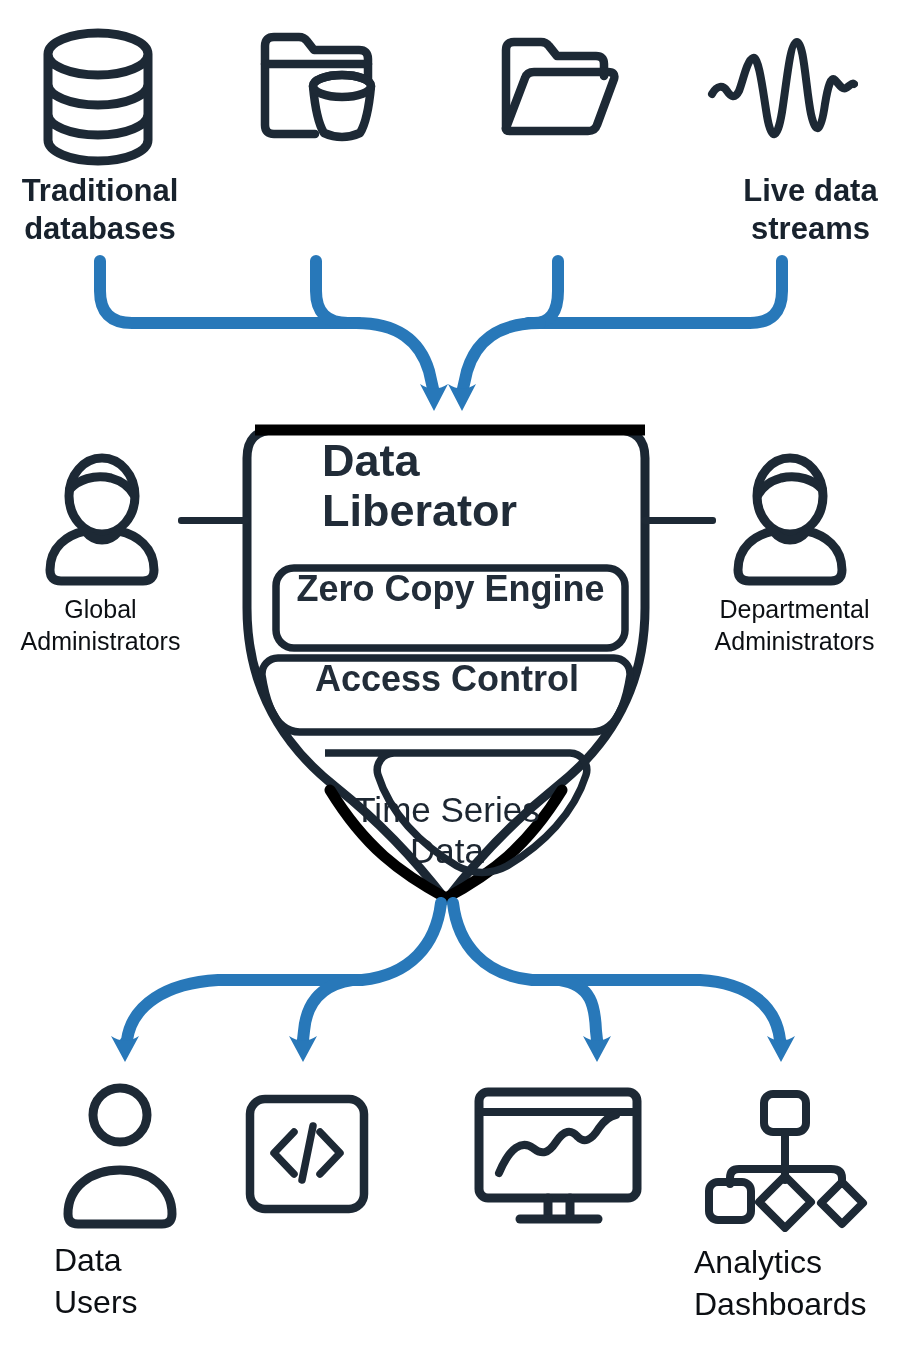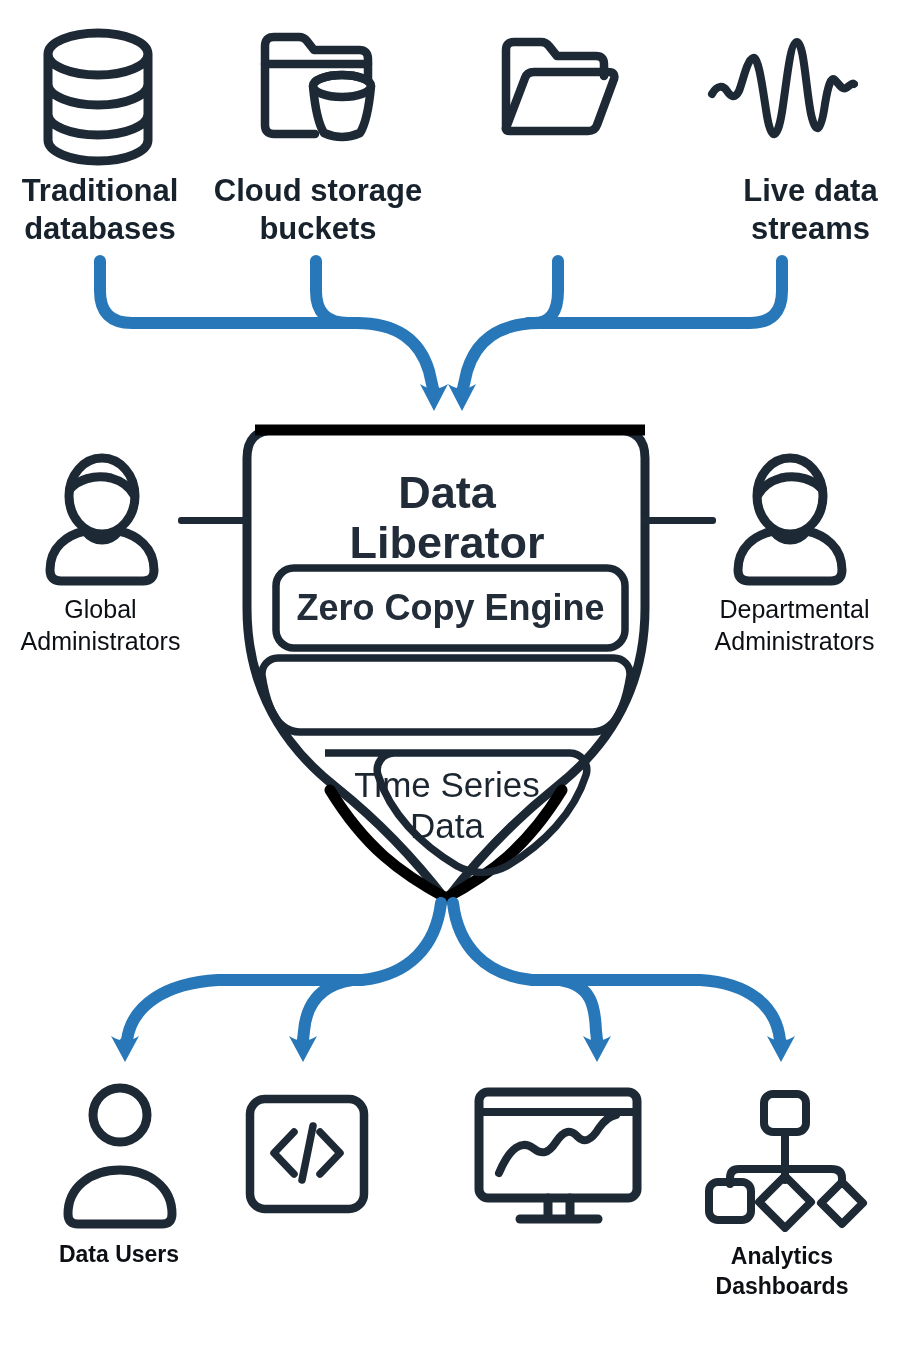--- a/index.html
+++ b/index.html
@@ -7,26 +7,26 @@
     position:relative;width:900px;height:1321px;background:#ffffff;overflow:hidden;
     font-family:"Liberation Sans", sans-serif;color:#18222d;
   }
   .abs{position:absolute;}
   .ink{color:#1d2935;}
   svg{display:block;}
   .icon path, .icon rect, .icon circle, .icon ellipse{
     fill:none;stroke:currentColor;stroke-linecap:round;stroke-linejoin:round;
   }
   .src-label{font-size:31px;font-weight:700;line-height:1.22;text-align:center;color:#18222d;}
-  .hub-title{font-size:45px;font-weight:700;line-height:1.12;text-align:center;color:#212c38;margin-top:32px;}
-  .layer-label{display:flex;align-items:center;justify-content:center;text-align:center;
+  .hub-title{font-size:45px;font-weight:700;line-height:1.12;color:#212c38;}
+  .layer-label{display:flex;justify-content:center;text-align:center;
                font-size:36px;font-weight:700;color:#222d39;}
   .layer-label-light{font-size:35px;font-weight:400;line-height:1.18;text-align:center;color:#1c2631;}
   .admin-label{font-size:25px;font-weight:400;line-height:1.26;text-align:center;color:#0c0f13;}
-  .out-label{font-size:23px;font-weight:700;line-height:1.3;text-align:center;color:#0c0f13;}
+  .out-label{font-size:32px;font-weight:400;line-height:1.3;text-align:left;color:#0c0f13;}
   .connector{background:#1d2935;border-radius:3px;}
   .accent-bar{background:#2e82c4;}
   .arrows path.s{fill:none;stroke:#2878b9;stroke-width:12;stroke-linecap:round;stroke-linejoin:round;}
   .arrows path.h{fill:#2878b9;stroke:none;}
 </style>
 </head>
 <body>
 
 <div id="canvas">
 
@@ -44,21 +44,20 @@
   <svg class="abs icon ink" style="left:494px;top:28px;" width="128" height="118" viewBox="0 0 128 118">
     <path stroke-width="8.5" d="M12,100 V22 Q12,14 20,14 H47 Q52,14 55,18 L63,28 H102 Q110,28 110,36 V48"></path>
     <path stroke-width="8.5" d="M16,103 H94 Q101,103 103,97 L120,51 Q122,44 114,44 H40 Q33,44 31,50 L12,100 Q11,103 16,103 Z"></path>
   </svg>
 
   <svg class="abs icon ink" style="left:706px;top:30px;" width="152" height="118" viewBox="0 0 152 118">
     <path stroke-width="8" d="M6,64 C11,55 17,55 21,61 C25,67 29,69 33,61 C37,51 41,30 47,28 C53,26 57,62 61,86 C65,110 71,112 76,82 C81,50 84,12 91,12 C98,12 100,60 105,84 C110,106 115,102 119,74 C122,56 125,46 129,50 C133,54 136,60 140,58 C144,56 146,52 148,54"></path>
   </svg>
 
   <div class="abs src-label" style="left:10px;top:172px;width:180px;">Traditional databases</div>
-  <div class="abs src-label" style="left:213px;top:172px;width:210px;">Cloud storage buckets</div>
   <div class="abs src-label" style="left:718px;top:172px;width:185px;">Live data streams</div>
 
   <svg class="abs arrows" style="left:0;top:253px;" width="900" height="165" viewBox="0 0 900 165">
     <path class="s" d="M100,8 V38 Q100,70 132,70 H358"></path>
     <path class="s" d="M316,8 V38 Q316,70 348,70 H358"></path>
     <path class="s" d="M356,70 C398,70 420,88 429,118 L434,140"></path>
     <path class="s" d="M782,8 V38 Q782,70 750,70 H540"></path>
     <path class="s" d="M558,8 V38 Q558,70 534,70 H528"></path>
     <path class="s" d="M540,70 C498,70 476,88 467,118 L462,140"></path>
     <path class="h" d="M420,131 Q434,140 448,131 L434,158 Z"></path>
@@ -71,21 +70,24 @@
     <path fill="none" stroke="#000000" stroke-width="11" stroke-linecap="round" d="M100,375 C135,432 170,458 216,483 C262,458 297,432 332,375"></path>
     <rect x="46" y="153" width="349" height="80" rx="18" fill="none" stroke="#1b2733" stroke-width="7.5"></rect>
     <path fill="none" stroke="#1b2733" stroke-width="7.5" d="M50,243 h334 a16,16 0 0 1 16,17 c-4,26 -10,42 -21,51 a26,26 0 0 1 -17,6 h-292 a26,26 0 0 1 -17,-6 c-11,-9 -17,-25 -21,-51 a16,16 0 0 1 16,-17 z"></path>
     <path fill="none" stroke="#1b2733" stroke-width="7.5" d="M95,338 h245 a17,17 0 0 1 16,22 c-12,38 -42,69 -79,91 a52,52 0 0 1 -50,0 c-37,-22 -67,-53 -79,-91 a17,17 0 0 1 16,-22 z"></path>
   </svg>
 
   <div class="abs hub-title" style="left:322px;top:436px;width:250px;">Data Liberator</div>
   <div class="abs layer-label" style="left:276px;top:568px;width:349px;height:80px;">
     <span>Zero Copy Engine</span>
   </div>
-  <div class="abs layer-label-light" style="left:332px;top:764px;width:230px;">Time Series Data</div>
+  <div class="abs layer-label" style="left:277px;top:658px;width:340px;height:74px;">
+    <span>Access Control</span>
+  </div>
+  <div class="abs layer-label-light" style="left:332px;top:789px;width:230px;">Time Series Data</div>
 
   <svg class="abs icon ink" style="left:36px;top:440px;" width="132" height="150" viewBox="0 0 132 150">
     <ellipse stroke-width="9" cx="66" cy="56" rx="33" ry="38"></ellipse>
     <path stroke-width="9" d="M34,49 C42,40 58,34 75,38 C86,41 94,48 98,55"></path>
     <path stroke-width="9" d="M14,130 C14,107 31,95 49,91 C54,97 60,100 66,100 C72,100 78,97 83,91 C101,95 118,107 118,130 Q118,141 107,141 H25 Q14,141 14,130 Z"></path>
   </svg>
   <div class="abs connector" style="left:178px;top:517px;width:71px;height:7px;"></div>
   <div class="abs admin-label" style="left:8px;top:594px;width:185px;">Global Administrators</div>
 
   <svg class="abs icon ink" style="left:724px;top:440px;" width="132" height="150" viewBox="0 0 132 150">

